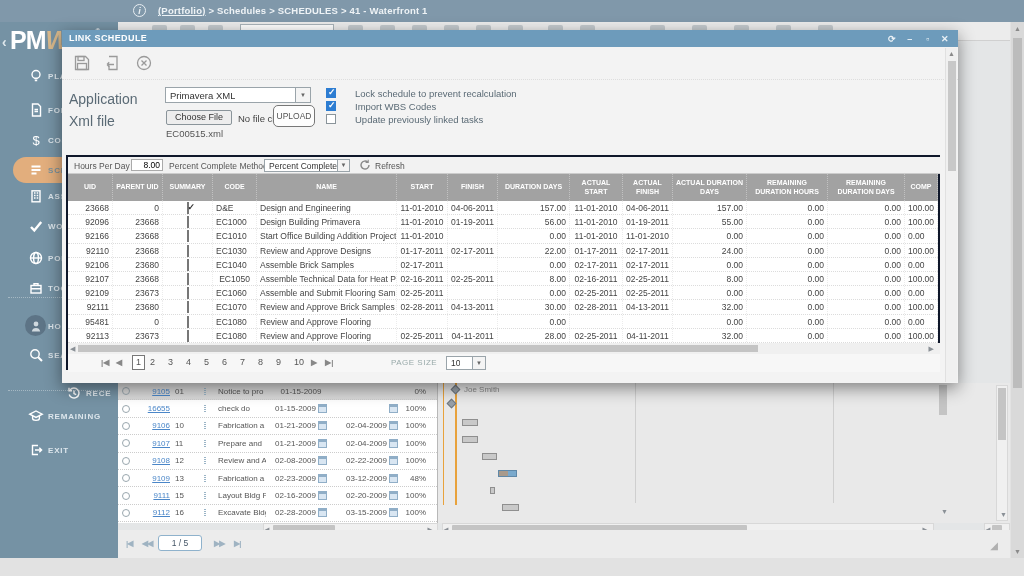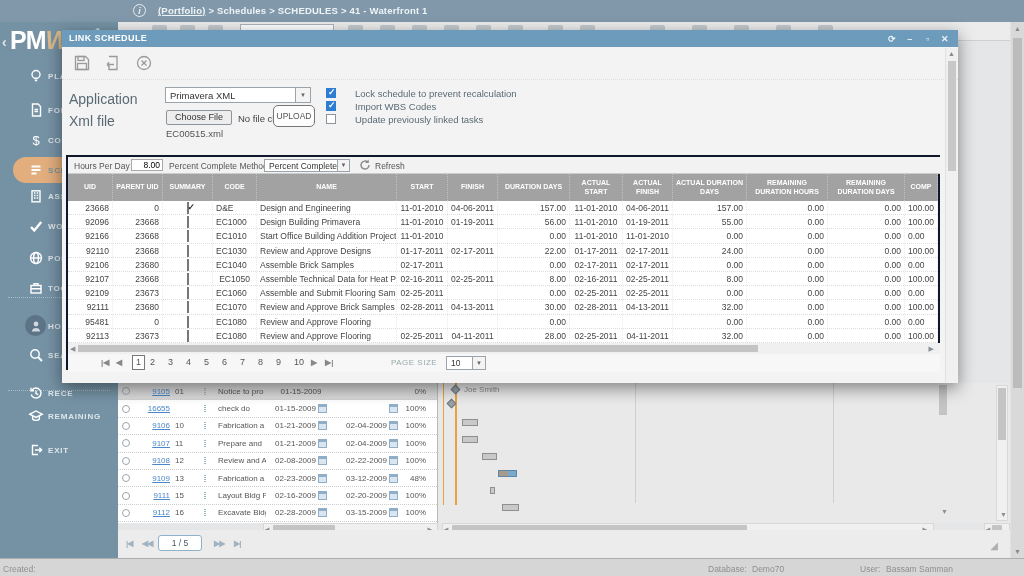--- a/index.html
+++ b/index.html
@@ -210,21 +210,21 @@
         </div>
         <div class="side-item" style="top: 320px;">
           <span class="ic">
             <svg width="16" height="16" viewBox="0 0 16 16" fill="none" stroke="#fff" stroke-width="1.4">
               <circle cx="7" cy="7" r="4.2"></circle>
               <path d="M10.2 10.2 L14 14" stroke-width="2"></path>
             </svg>
           </span>
           <span class="lb">SEAR</span>
         </div>
-        <div class="side-item" style="top: 358px;">
+        <div class="side-item" style="top: 358px; margin-left: 38px;">
           <span class="ic">
             <svg width="16" height="16" viewBox="0 0 16 16" fill="none" stroke="#fff" stroke-width="1.4">
               <path d="M3.2 9.5 a5 5 0 1 0 .9-4.6"></path>
               <path d="M3 2.8 v3 h3"></path>
               <path d="M8 5.5 v3 l2.2 1.2"></path>
             </svg>
           </span>
           <span class="lb">RECE</span>
         </div>
         <div class="side-item" style="top: 381px;">
@@ -756,21 +756,14 @@
         </div>
       </div>
     </div>
 
     <div class="m-sb">
       <span class="a">▲</span>
       <div class="th"></div>
     </div>
   </div>
 
-  <div class="statusbar">
-    <span style="left:3px">Created:</span>
-    <span style="left:708px">Database:</span>
-    <span style="left:752px">Demo70</span>
-    <span style="left:860px">User:</span>
-    <span style="left:886px">Bassam Samman</span>
-  </div>
 
 </div>
 
 </body></html>

